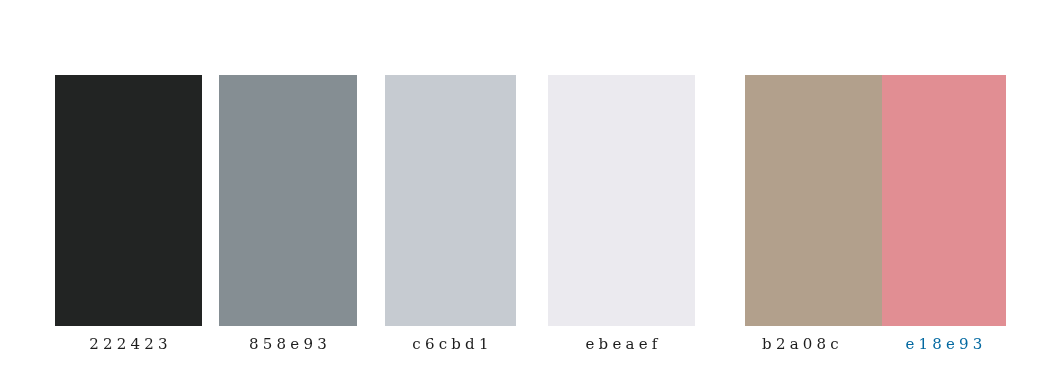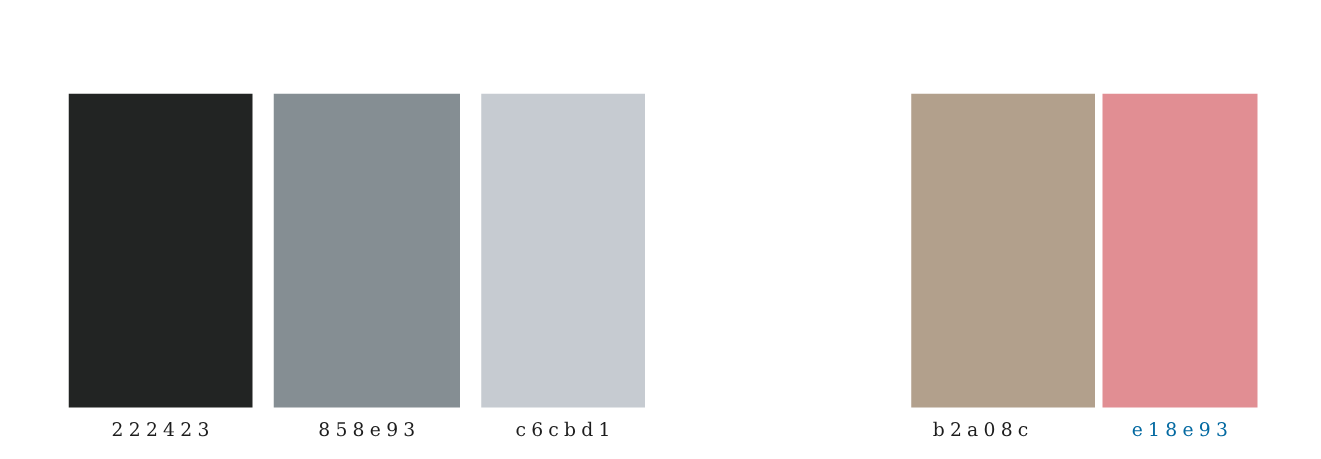--- a/index.html
+++ b/index.html
@@ -45,29 +45,33 @@
   }
 </style>
 </head>
 <body>
 
 <div id="palette" style="background: rgb(255, 255, 255);">
     <div class="swatch-col" style="left: 55px; width: 147px;">
       <div class="swatch-chip" title="#222423" style="background: rgb(34, 36, 35);"></div>
       <div class="swatch-label" style="color: rgb(29, 29, 29);">222423</div>
     </div>
-    <div class="swatch-col" style="left: 219px; width: 149px;">
+    <div class="swatch-col" style="left: 219px; width: 138px;">
       <div class="swatch-chip" title="#858e93" style="background: rgb(133, 142, 147);"></div>
       <div class="swatch-label" style="color: rgb(29, 29, 29);">858e93</div>
     </div>
     <div class="swatch-col" style="left: 385px; width: 131px;">
       <div class="swatch-chip" title="#c6cbd1" style="background: rgb(198, 203, 209);"></div>
       <div class="swatch-label" style="color: rgb(29, 29, 29);">c6cbd1</div>
     </div>
-    <div class="swatch-col" style="left: 693px; width: 147px; padding-left: 36px;">
+    <div class="swatch-col" style="left: 548px; width: 147px;">
+      <div class="swatch-chip" title="#ebeaef" style="background: rgb(235, 234, 239);"></div>
+      <div class="swatch-label" style="color: rgb(29, 29, 29);">ebeaef</div>
+    </div>
+    <div class="swatch-col" style="left: 709px; width: 147px; padding-left: 36px;">
       <div class="swatch-chip" title="#b2a08c" style="background: rgb(178, 160, 140);"></div>
       <div class="swatch-label" style="color: rgb(29, 29, 29);">b2a08c</div>
     </div>
     <div class="swatch-col" style="left: 882px; width: 124px;">
       <div class="swatch-chip" title="#e18e93" style="background: rgb(225, 142, 147);"></div>
       <div class="swatch-label" style="color: #0369a1;">e18e93</div>
     </div>
   </div>
 
 </body></html>

